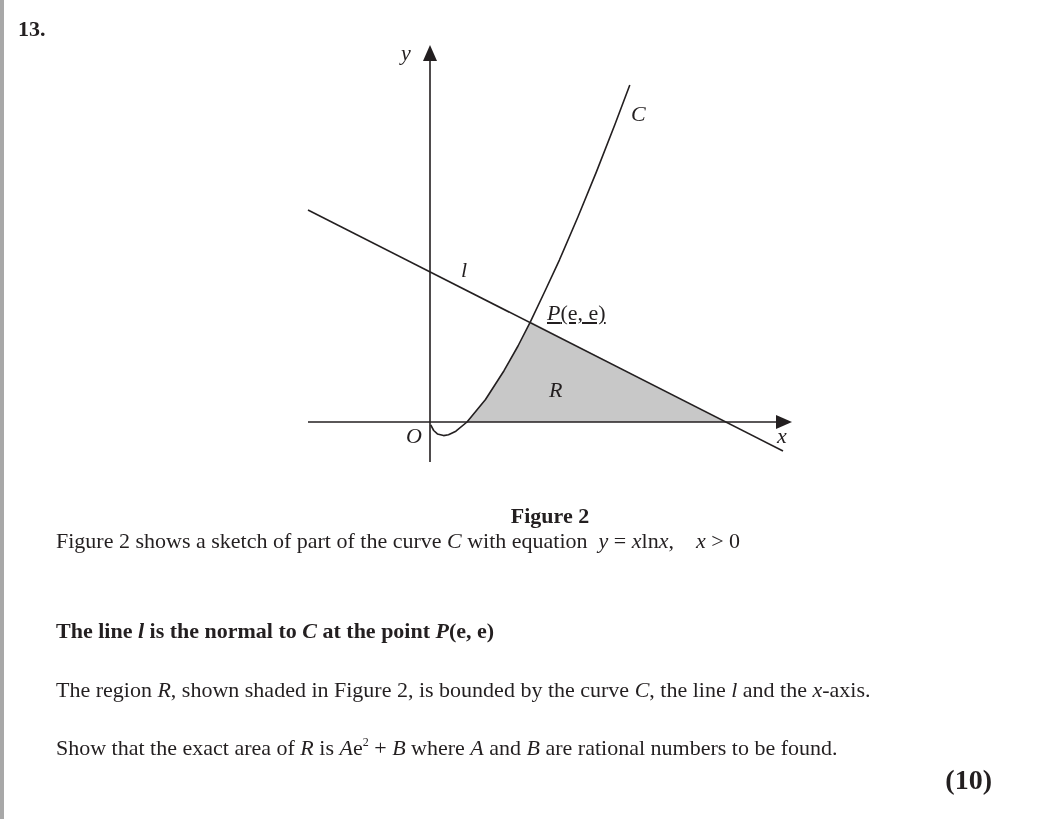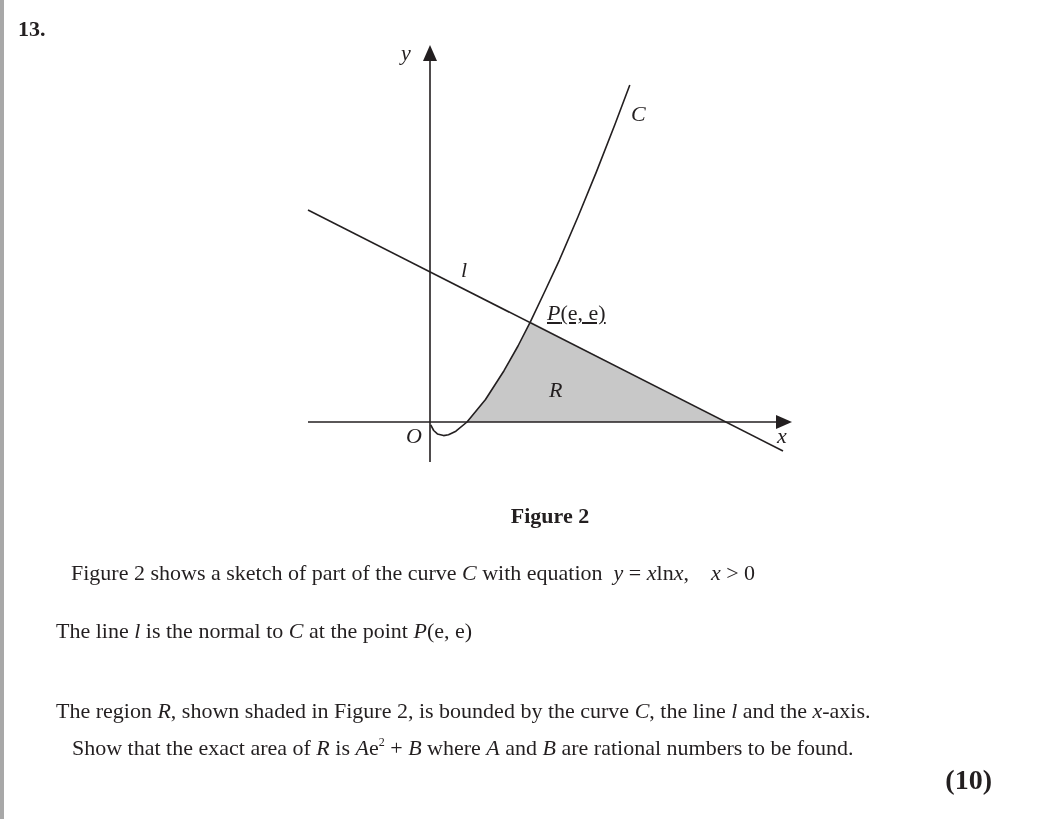--- a/index.html
+++ b/index.html
@@ -103,21 +103,21 @@
   <div class="fig-label" style="left:777px; top:425px;">x</div>
   <div class="fig-label" style="left:406px; top:425px;">O</div>
   <div class="fig-label" style="left:631px; top:103px;">C</div>
   <div class="fig-label" style="left:461px; top:259px;">l</div>
   <div class="fig-label" style="left:549px; top:379px;">R</div>
   <div class="fig-label" style="left:547px; top:302px;text-decoration:underline;"><span>P</span><span class="upright">(e, e)</span></div>
 </div>
 
 <div class="figure-caption">Figure 2</div>
 
-<div class="para" style="top:560px;margin-left:15px;"><span>Figure 2 shows a sketch of part of the curve </span><i>C</i><span> with equation </span>&nbsp;<span><i>y</i><span> = </span><i>x</i><span>ln</span><i>x</i><span>,</span>&nbsp;&nbsp;&nbsp;&nbsp;<i>x</i><span> &gt; 0</span></span></div>
+<div class="para" style="top:528px;"><span>Figure 2 shows a sketch of part of the curve </span><i>C</i><span> with equation </span>&nbsp;<span><i>y</i><span> = </span><i>x</i><span>ln</span><i>x</i><span>,</span>&nbsp;&nbsp;&nbsp;&nbsp;<i>x</i><span> &gt; 0</span></span></div>
 
-<div class="para" style="top:618px;"><span>The line </span><i>l</i><span> is the normal to </span><i>C</i><span> at the point </span><i>P</i><span>(e, e)</span></div>
+<div class="para" style="top:618px;font-weight:bold;"><span>The line </span><i>l</i><span> is the normal to </span><i>C</i><span> at the point </span><i>P</i><span>(e, e)</span></div>
 
-<div class="para" style="top:698px;text-align:center;"><span>The region </span><i>R</i><span>, shown shaded in Figure 2, is bounded by the curve </span><i>C</i><span>, the line </span><i>l</i><span> and the </span><i>x</i><span>-axis.</span></div>
+<div class="para" style="top:677px;text-align:center;"><span>The region </span><i>R</i><span>, shown shaded in Figure 2, is bounded by the curve </span><i>C</i><span>, the line </span><i>l</i><span> and the </span><i>x</i><span>-axis.</span></div>
 
-<div class="para" style="top:735px;margin-left:16px;"><span>Show that the exact area of </span><i>R</i><span> is </span><i>A</i><span>e</span><span class="sup">2</span><span> + </span><i>B</i><span> where </span><i>A</i><span> and </span><i>B</i><span> are rational numbers to be found.</span></div>
+<div class="para" style="top:735px;"><span>Show that the exact area of </span><i>R</i><span> is </span><i>A</i><span>e</span><span class="sup">2</span><span> + </span><i>B</i><span> where </span><i>A</i><span> and </span><i>B</i><span> are rational numbers to be found.</span></div>
 
 <div class="marks">(10)</div>
 
 </body></html>

